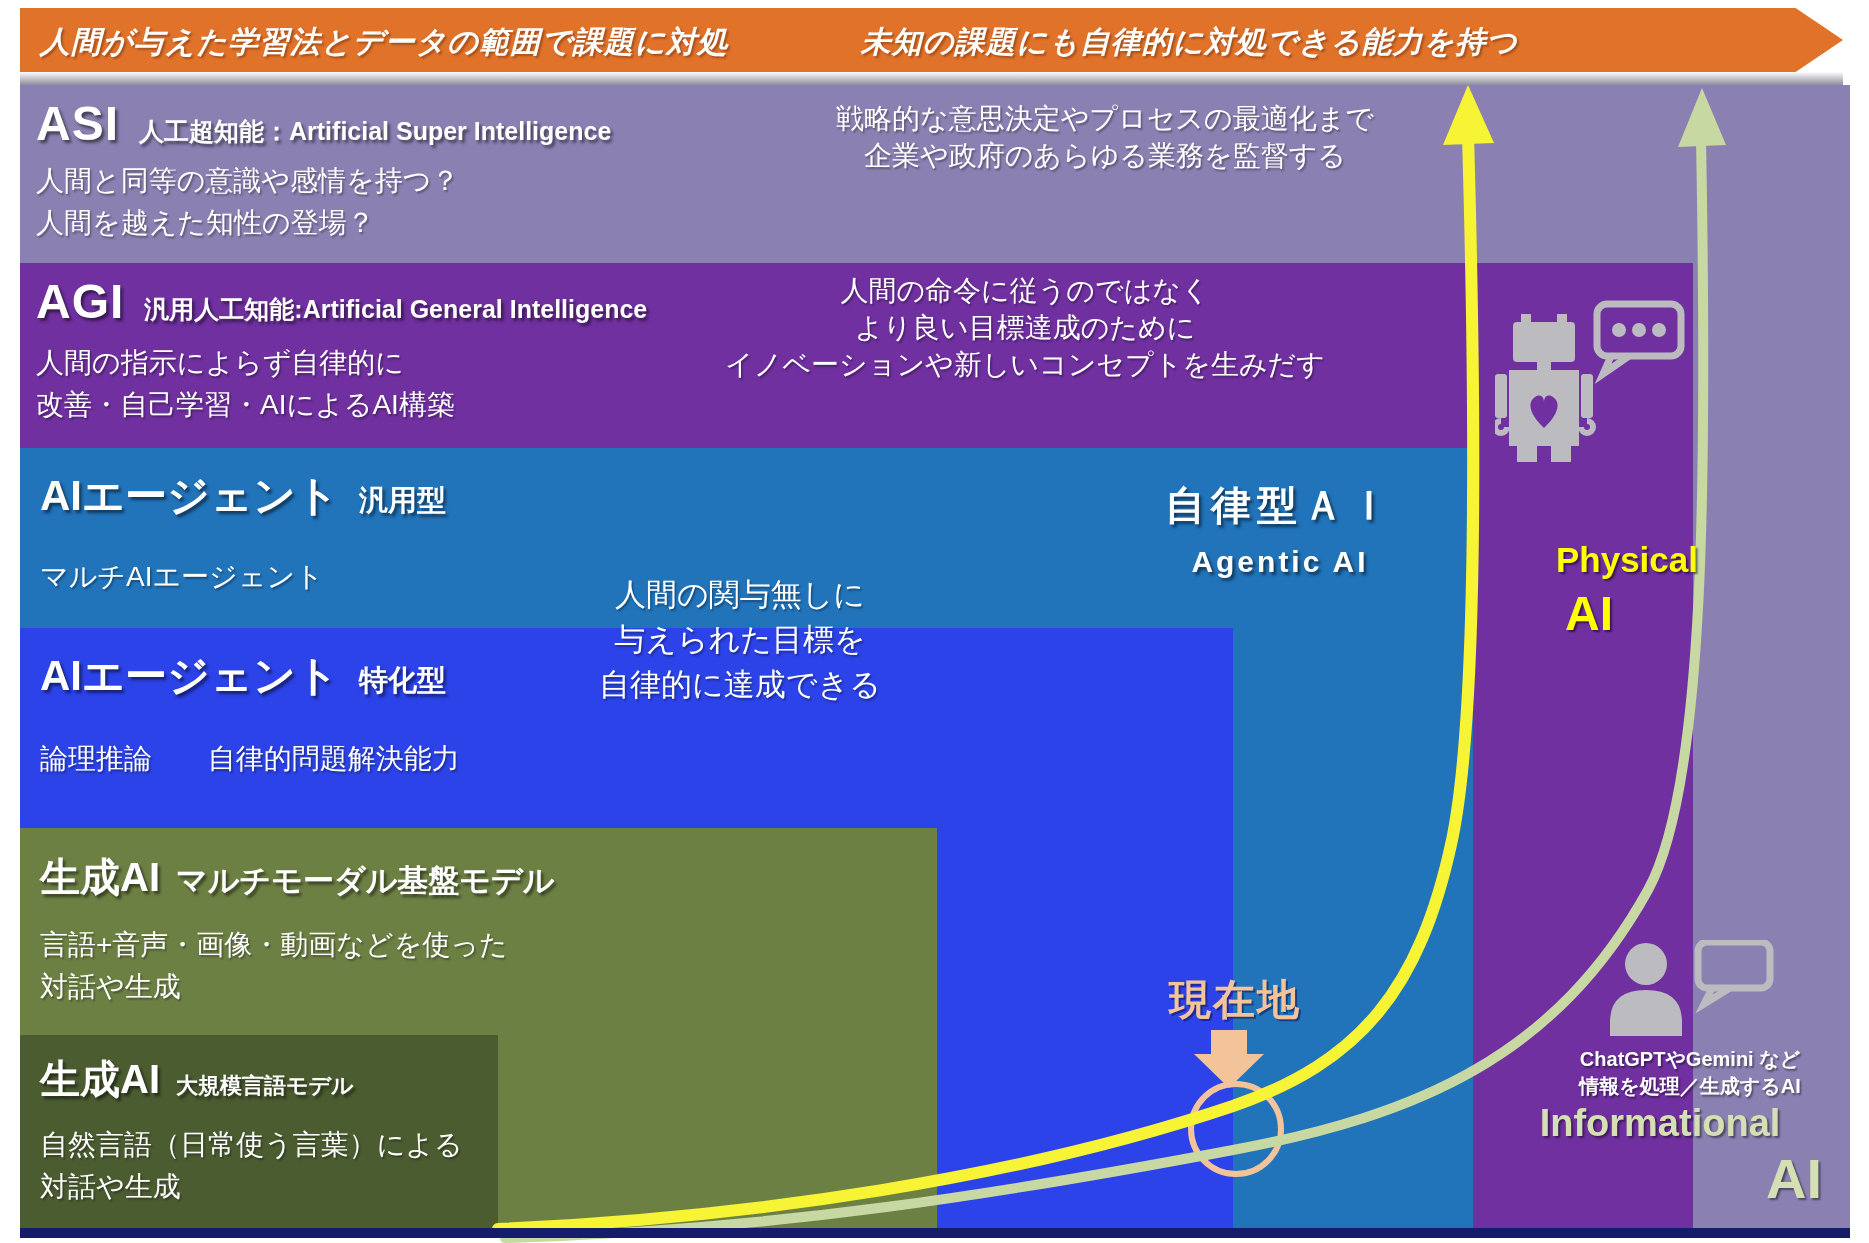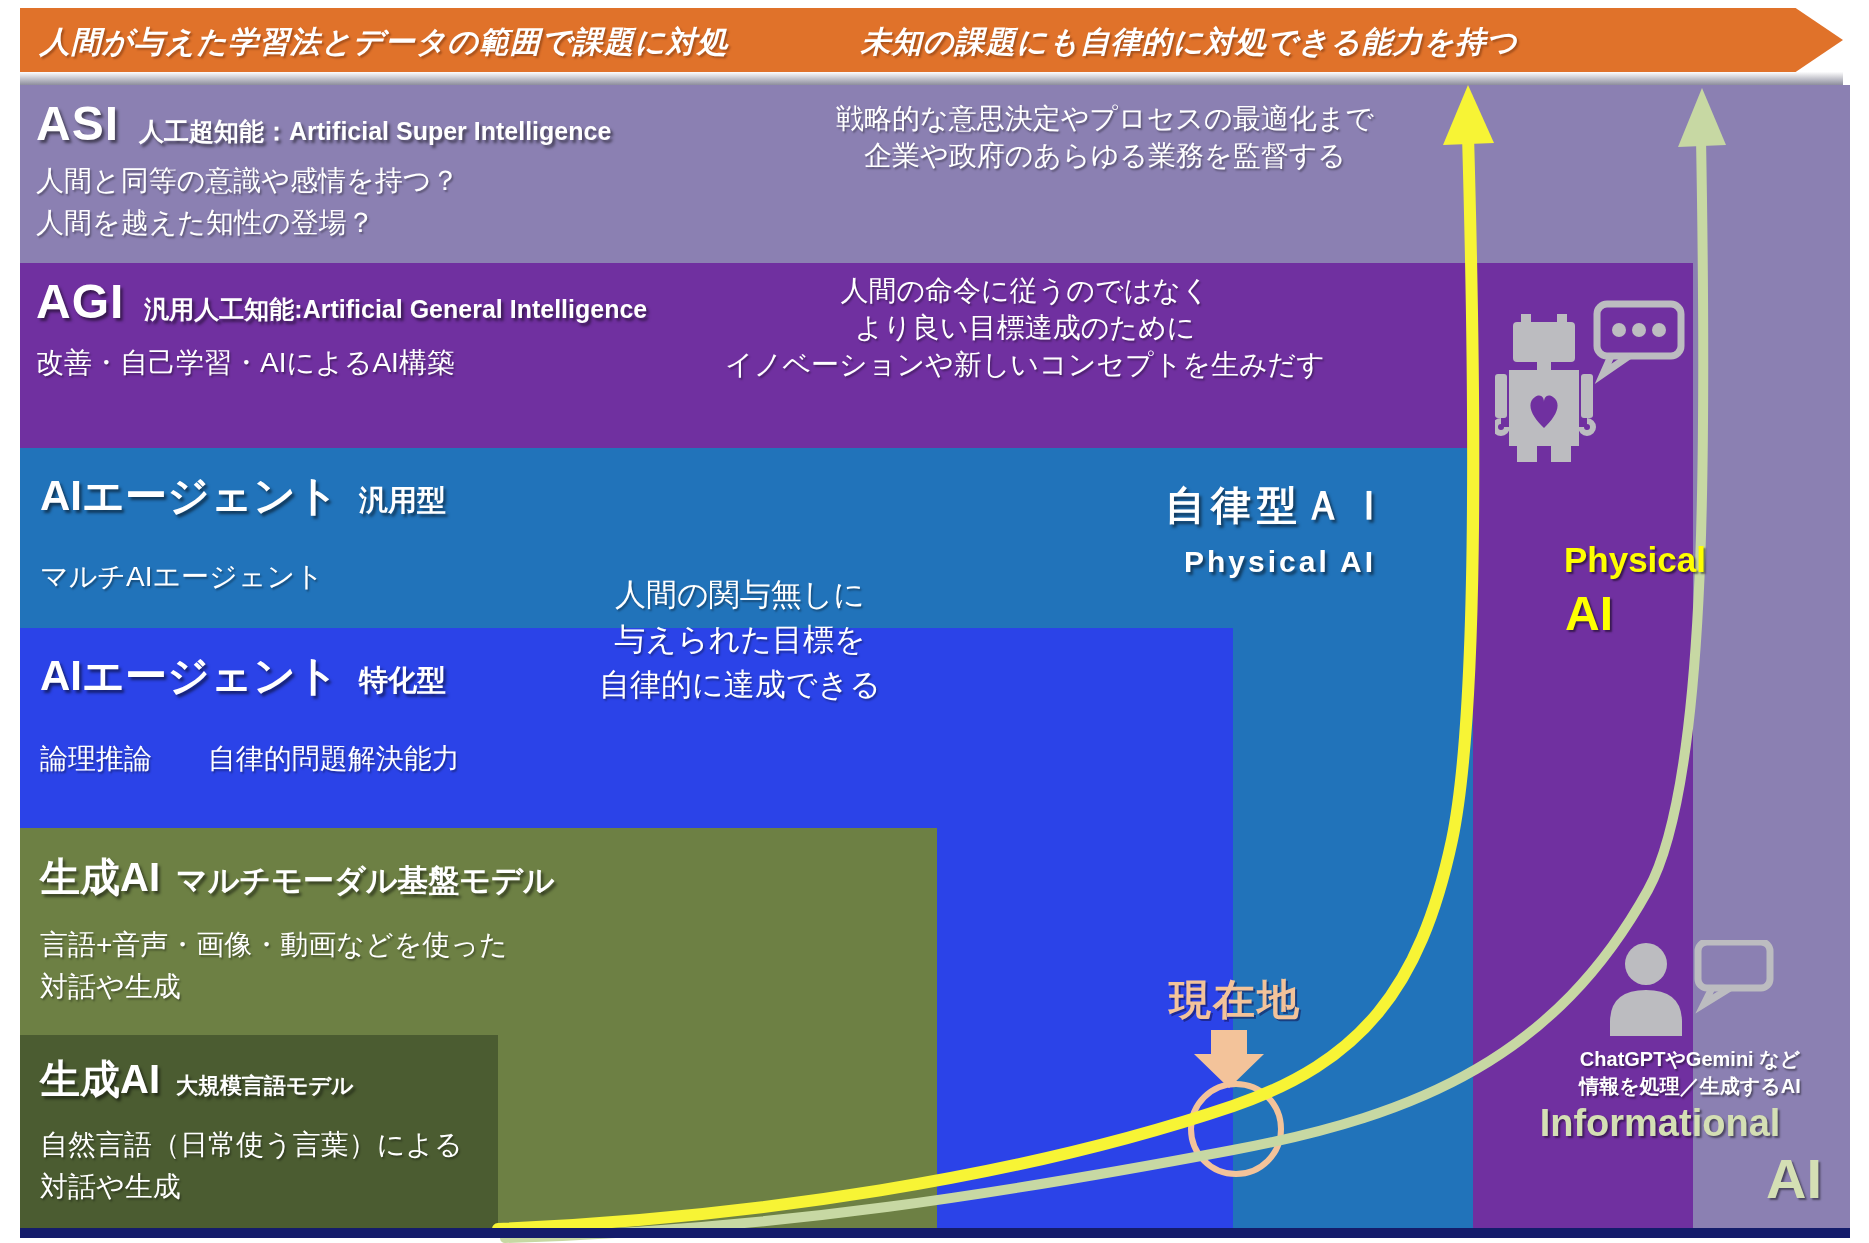--- a/index.html
+++ b/index.html
@@ -91,36 +91,37 @@
   <div class="abs note" style="left:740px;top:100px;width:730px;">
     <div>戦略的な意思決定やプロセスの最適化まで</div>
     <div>企業や政府のあらゆる業務を監督する</div>
   </div>
 
   <div class="abs hdr" style="left:36px;top:274px;">
     <span class="code">AGI</span>
     <span class="sub">汎用人工知能:Artificial General Intelligence</span>
   </div>
   <div class="abs desc" style="left:36px;top:342px;">
+    <div>人間の指示によらず自律的に</div>
     <div>改善・自己学習・AIによるAI構築</div>
   </div>
   <div class="abs note" style="left:645px;top:272px;width:760px;">
     <div>人間の命令に従うのではなく</div>
     <div>より良い目標達成のために</div>
     <div>イノベーションや新しいコンセプトを生みだす</div>
   </div>
 
   <div class="abs hdr" style="left:40px;top:468px;">
     <span class="jh">AIエージェント</span>
     <span class="jt">汎用型</span>
   </div>
   <div class="abs desc" style="left:40px;top:556px;">マルチAIエージェント</div>
   <div class="abs agentic" style="left:1120px;top:478px;width:320px;">
     <div class="l1">自律型ＡＩ</div>
-    <div class="l2">Physical AI</div>
+    <div class="l2">Agentic AI</div>
   </div>
 
   <div class="abs midnote" style="left:580px;top:572px;width:320px;">
     <div>人間の関与無しに</div>
     <div>与えられた目標を</div>
     <div>自律的に達成できる</div>
   </div>
 
   <div class="abs hdr" style="left:40px;top:648px;">
     <span class="jh">AIエージェント</span>
@@ -181,21 +182,21 @@
     <g style="stroke:var(--icon-gray);" stroke-width="7" fill="none">
       <rect x="102" y="4" width="84" height="52" rx="10"></rect>
       <path d="M116 56 L108 74 L134 56"></path>
     </g>
     <g style="fill:var(--icon-gray);">
       <circle cx="124" cy="30" r="7"></circle>
         <circle cx="144" cy="30" r="7"></circle>
         <circle cx="164" cy="30" r="7"></circle>
     </g>
   </svg>
-  <div class="abs phys1" style="left:1480px;top:540px;width:218px;padding-left:8px;">Physical</div>
+  <div class="abs phys1" style="left:1480px;top:540px;width:218px;">Physical</div>
   <div class="abs phys2" style="left:1480px;top:586px;width:218px;">AI</div>
 
   <svg class="abs" style="left:1598px;top:940px;" width="190" height="105" viewBox="0 0 190 105">
     <g style="fill:var(--icon-gray);">
       <circle cx="48" cy="24" r="21"></circle>
       <path d="M12 96 L12 82 Q12 50 48 50 Q84 50 84 82 L84 96 Z"></path>
     </g>
     <g style="stroke:var(--icon-gray);" stroke-width="7" fill="none">
       <rect x="100" y="2" width="72" height="46" rx="9"></rect>
       <path d="M114 48 L106 64 L132 48"></path>

